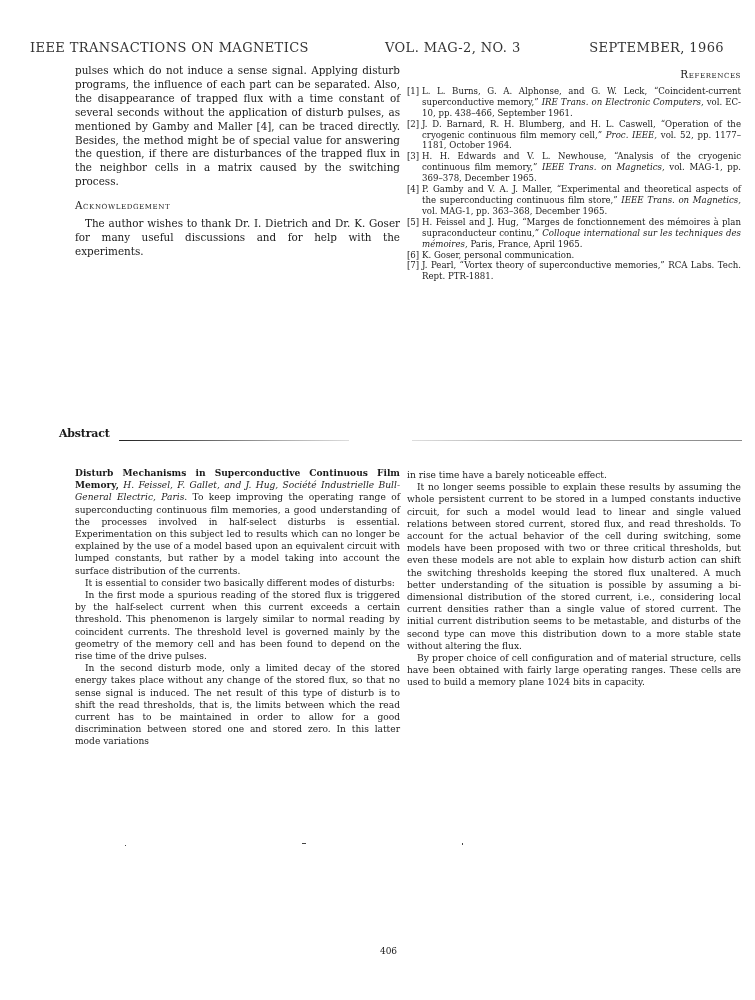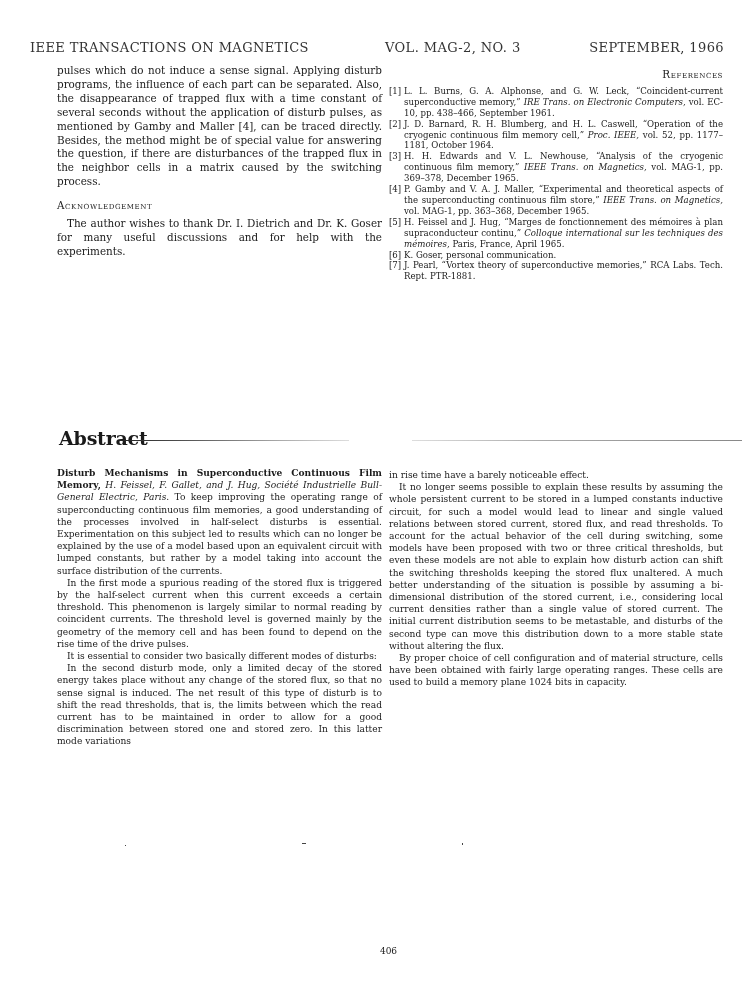--- a/index.html
+++ b/index.html
@@ -12,21 +12,21 @@
     position: absolute; top: 40px; left: 30px; right: 31px; height: 14px;
     font-size: 13px; letter-spacing: 0.4px; text-transform: uppercase;
     color: #333;
   }
   .running-head .left { position: absolute; left: 0; top: 0; }
   .running-head .center { position: absolute; left: 355px; top: 0; text-align: center; }
   .running-head .right { position: absolute; right: 0; top: 0; }
 
   .col {
     position: absolute; font-size: 10.4px; line-height: 13.9px;
-    text-align: justify; hyphens: auto;
+    text-align: justify; hyphens: auto; margin-left: 18px;
   }
   .col p { margin: 0; }
   .col p.indent { text-indent: 10px; }
   .top-left { left: 57px; top: 64px; width: 325px; }
   .top-right { left: 389px; top: 68px; width: 334px; }
 
   .section-head {
     text-align: left; font-variant: small-caps; letter-spacing: 0.6px;
     font-size: 10.4px; margin: 10px 0 4px 0;
   }
@@ -34,21 +34,21 @@
   .ref { font-size: 8.6px; line-height: 10.9px; display: flex; text-align: justify; }
   .ref .num { width: 15px; flex: 0 0 15px; }
   .ref .body { flex: 1; }
   .ref i { font-style: italic; }
 
   .abstract-bar {
     position: absolute; left: 57px; top: 427px; width: 685px; height: 16px;
   }
   .abstract-bar .label {
     position: absolute; left: 2px; top: 0; font-family: "DejaVu Serif", serif;
-    font-weight: bold; font-size: 19px; letter-spacing: -0.2px;
+    font-weight: bold; font-size: 11px; letter-spacing: -0.2px;
   }
   .abstract-bar .rule-left {
     position: absolute; left: 62px; top: 13px; width: 230px; height: 1px;
     background: linear-gradient(to right, #222 0%, #555 30%, #aaa 70%, #ddd 100%);
   }
   .abstract-bar .rule-right {
     position: absolute; left: 355px; top: 13px; width: 330px; height: 1px;
     background: linear-gradient(to right, #ddd 0%, #aaa 40%, #888 100%);
   }
 
@@ -111,22 +111,22 @@
 </div>
 
 <div class="abstract-bar">
   <span class="label">Abstract</span>
   <div class="rule-left"></div>
   <div class="rule-right"></div>
 </div>
 
 <div class="col abs-left">
   <p><span class="abs-title">Disturb Mechanisms in Superconductive Continuous Film Memory,</span> <span class="abs-authors">H. Feissel, F. Gallet, and J. Hug, Société Industrielle Bull-General Electric, Paris.</span> <span>To keep improving the operating range of superconducting continuous film memories, a good understanding of the processes involved in half-select disturbs is essential. Experimentation on this subject led to results which can no longer be explained by the use of a model based upon an equivalent circuit with lumped constants, but rather by a model taking into account the surface distribution of the currents.</span></p>
+  <p class="indent">It is essential to consider two basically different modes of disturbs:</p>
   <p class="indent">In the first mode a spurious reading of the stored flux is triggered by the half-select current when this current exceeds a certain threshold. This phenomenon is largely similar to normal reading by coincident currents. The threshold level is governed mainly by the geometry of the memory cell and has been found to depend on the rise time of the drive pulses.</p>
-  <p class="indent">It is essential to consider two basically different modes of disturbs:</p>
   <p class="indent">In the second disturb mode, only a limited decay of the stored energy takes place without any change of the stored flux, so that no sense signal is induced. The net result of this type of disturb is to shift the read thresholds, that is, the limits between which the read current has to be maintained in order to allow for a good discrimination between stored one and stored zero. In this latter mode variations</p>
 </div>
 
 <div class="col abs-right">
   <p>in rise time have a barely noticeable effect.</p>
   <p class="indent">It no longer seems possible to explain these results by assuming the whole persistent current to be stored in a lumped constants inductive circuit, for such a model would lead to linear and single valued relations between stored current, stored flux, and read thresholds. To account for the actual behavior of the cell during switching, some models have been proposed with two or three critical thresholds, but even these models are not able to explain how disturb action can shift the switching thresholds keeping the stored flux unaltered. A much better understanding of the situation is possible by assuming a bi-dimensional distribution of the stored current, i.e., considering local current densities rather than a single value of stored current. The initial current distribution seems to be metastable, and disturbs of the second type can move this distribution down to a more stable state without altering the flux.</p>
   <p class="indent">By proper choice of cell configuration and of material structure, cells have been obtained with fairly large operating ranges. These cells are used to build a memory plane 1024 bits in capacity.</p>
 </div>
 
 <div class="speck" style="left:125px;top:845px;width:1px;height:1px;"></div>

